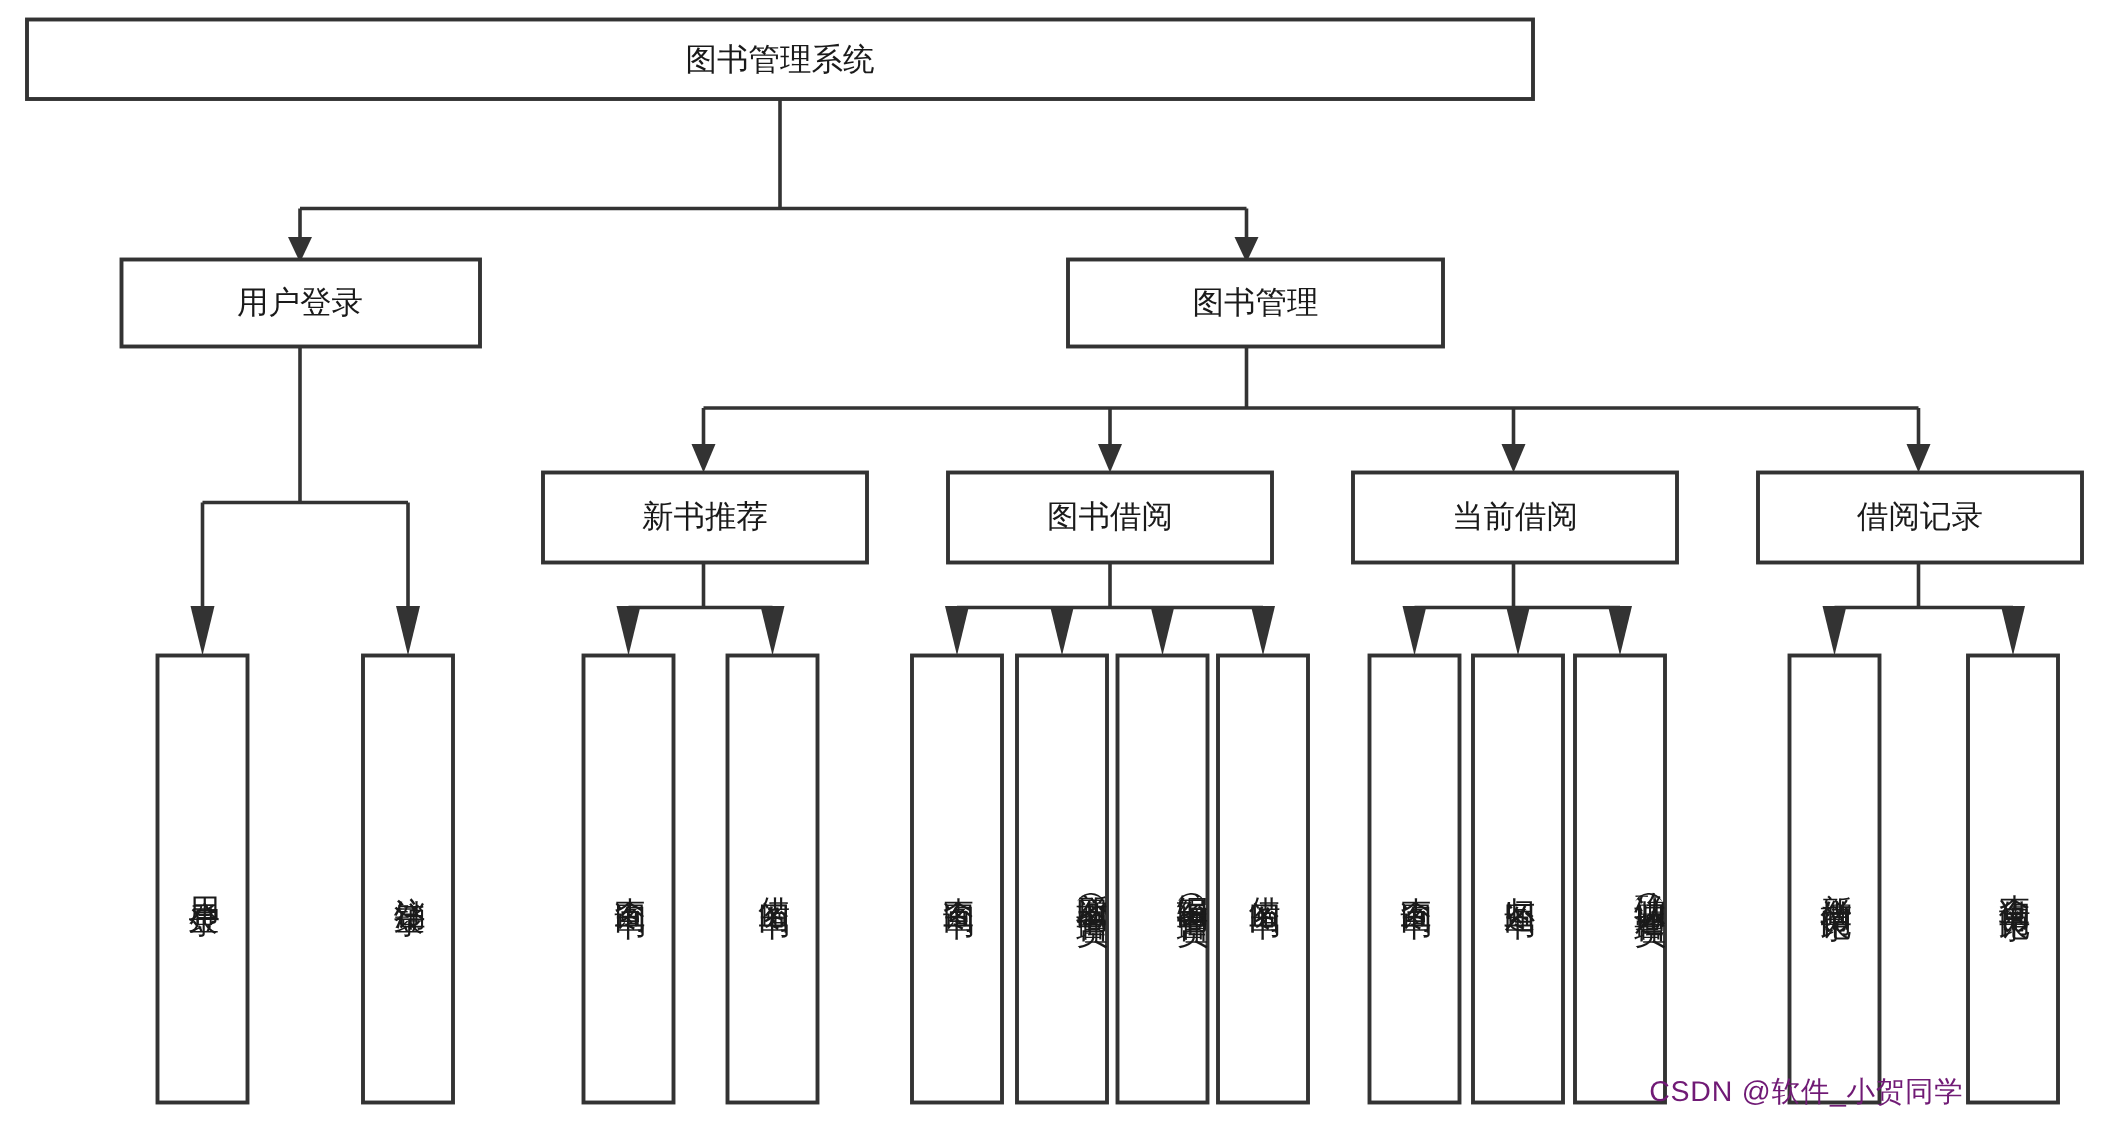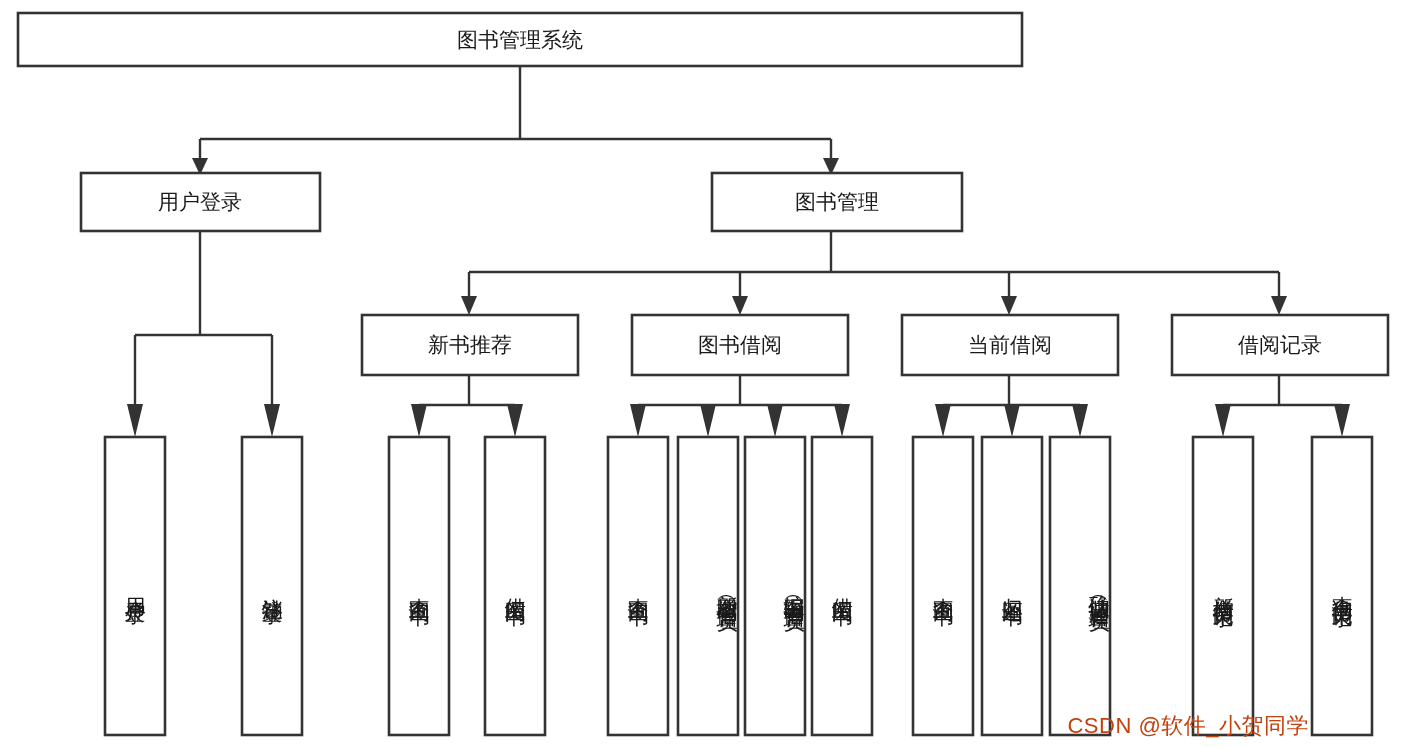--- a/index.html
+++ b/index.html
@@ -64,22 +64,22 @@
     user-select: none;
   }
   .node-label-v.centered {
     align-items: center;
   }
   .watermark {
     position: absolute;
     right: 14px;
     bottom: 6px;
     font-family: "Liberation Sans", "DejaVu Sans", sans-serif;
-    font-size: 22px;
-    color: #c2410c;
+    font-size: 19px;
+    color: #701a75;
     letter-spacing: 0.5px;
     white-space: nowrap;
     user-select: none;
   }
 </style>
 </head>
 <body>
 
 <div id="diagram-root">
 

